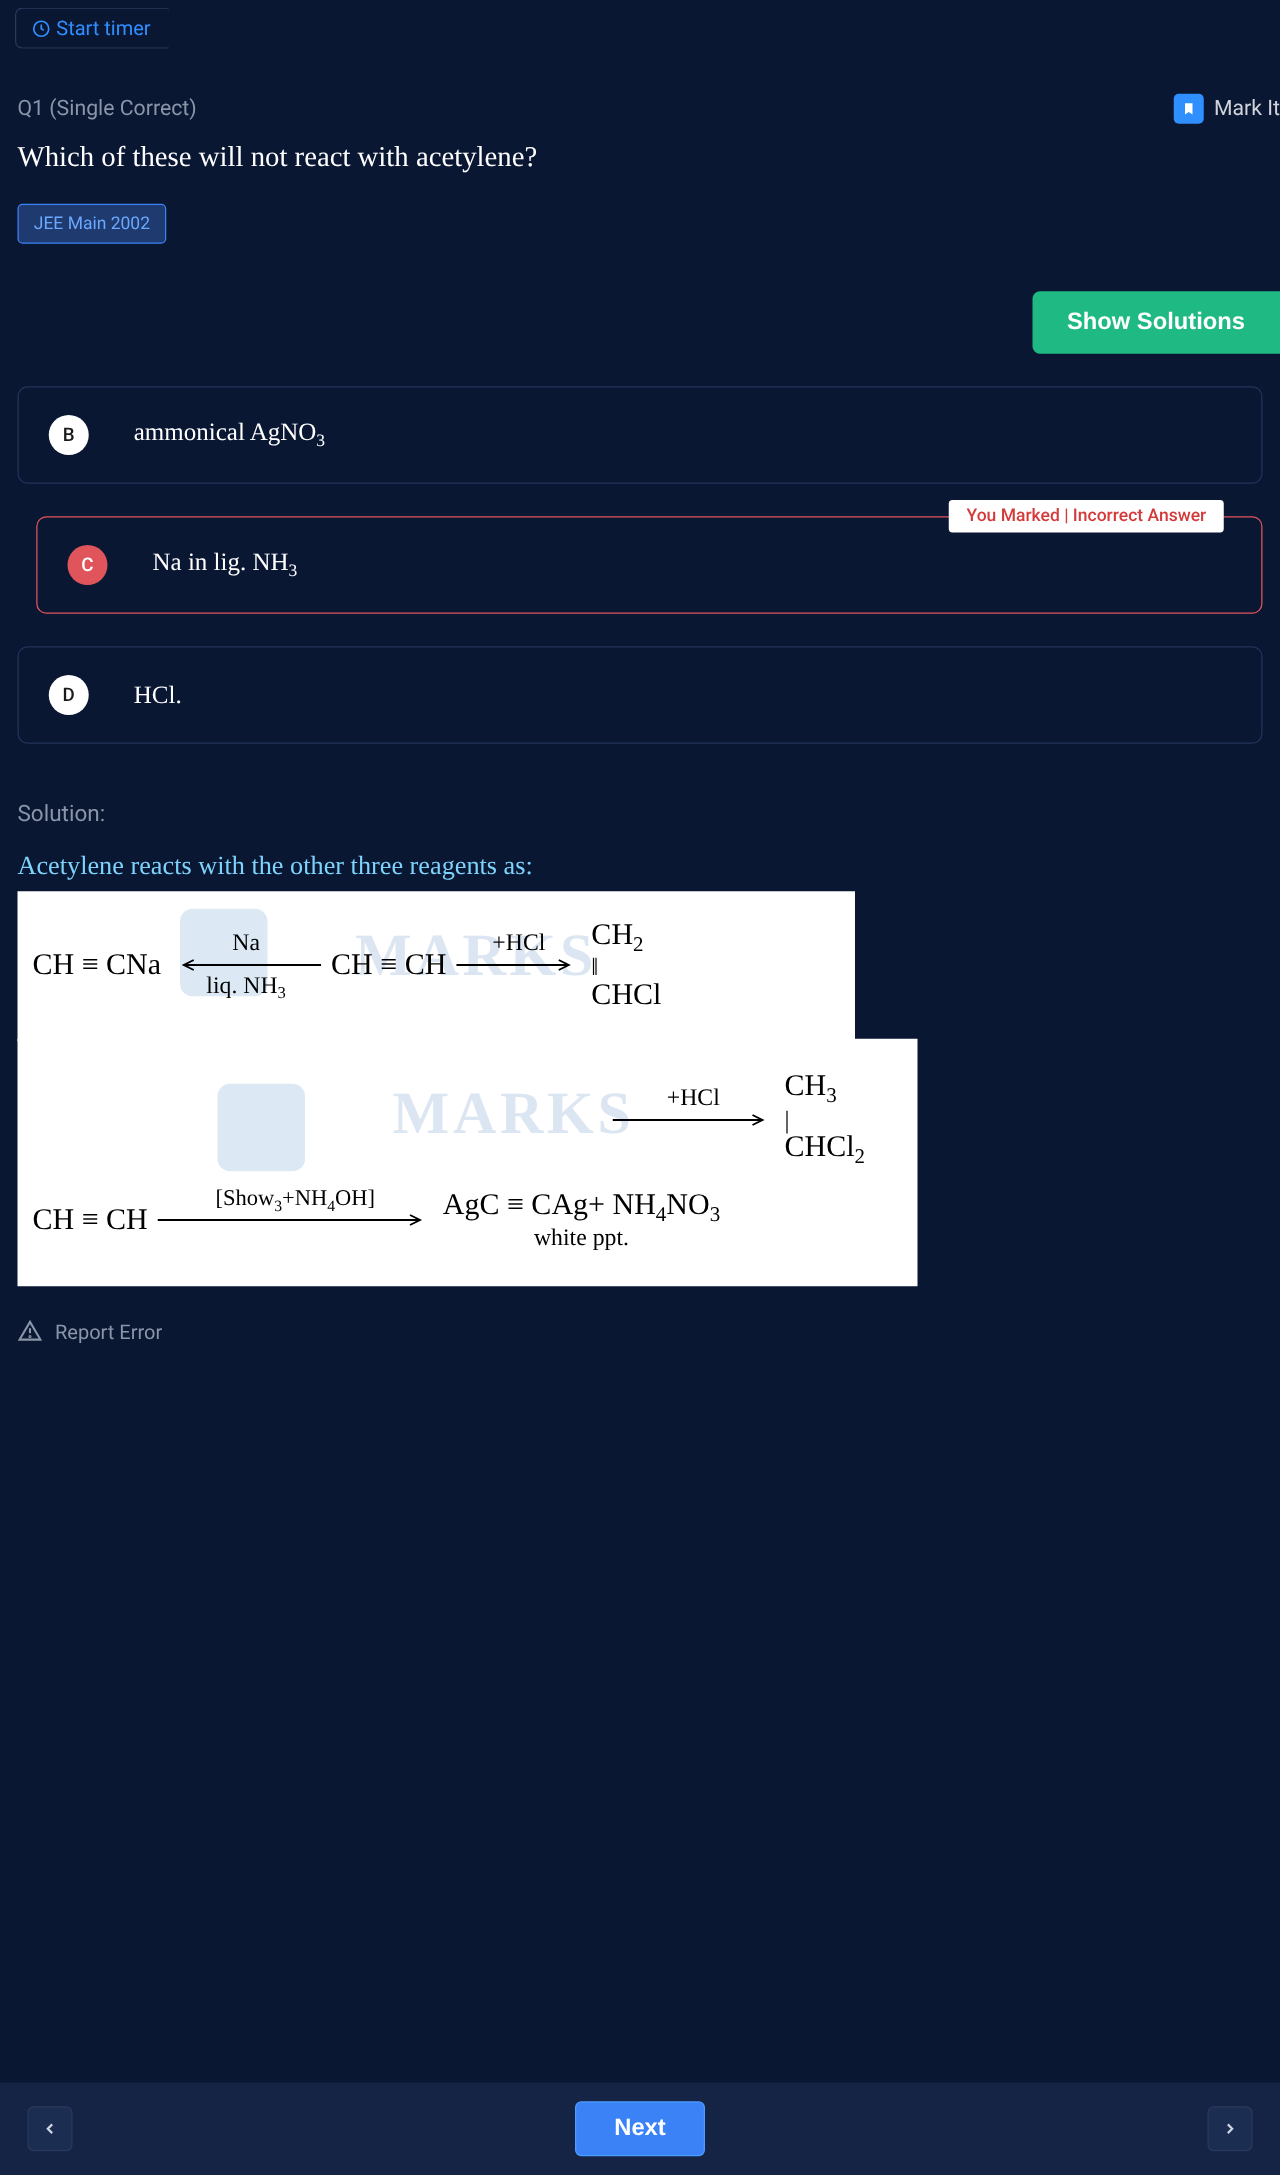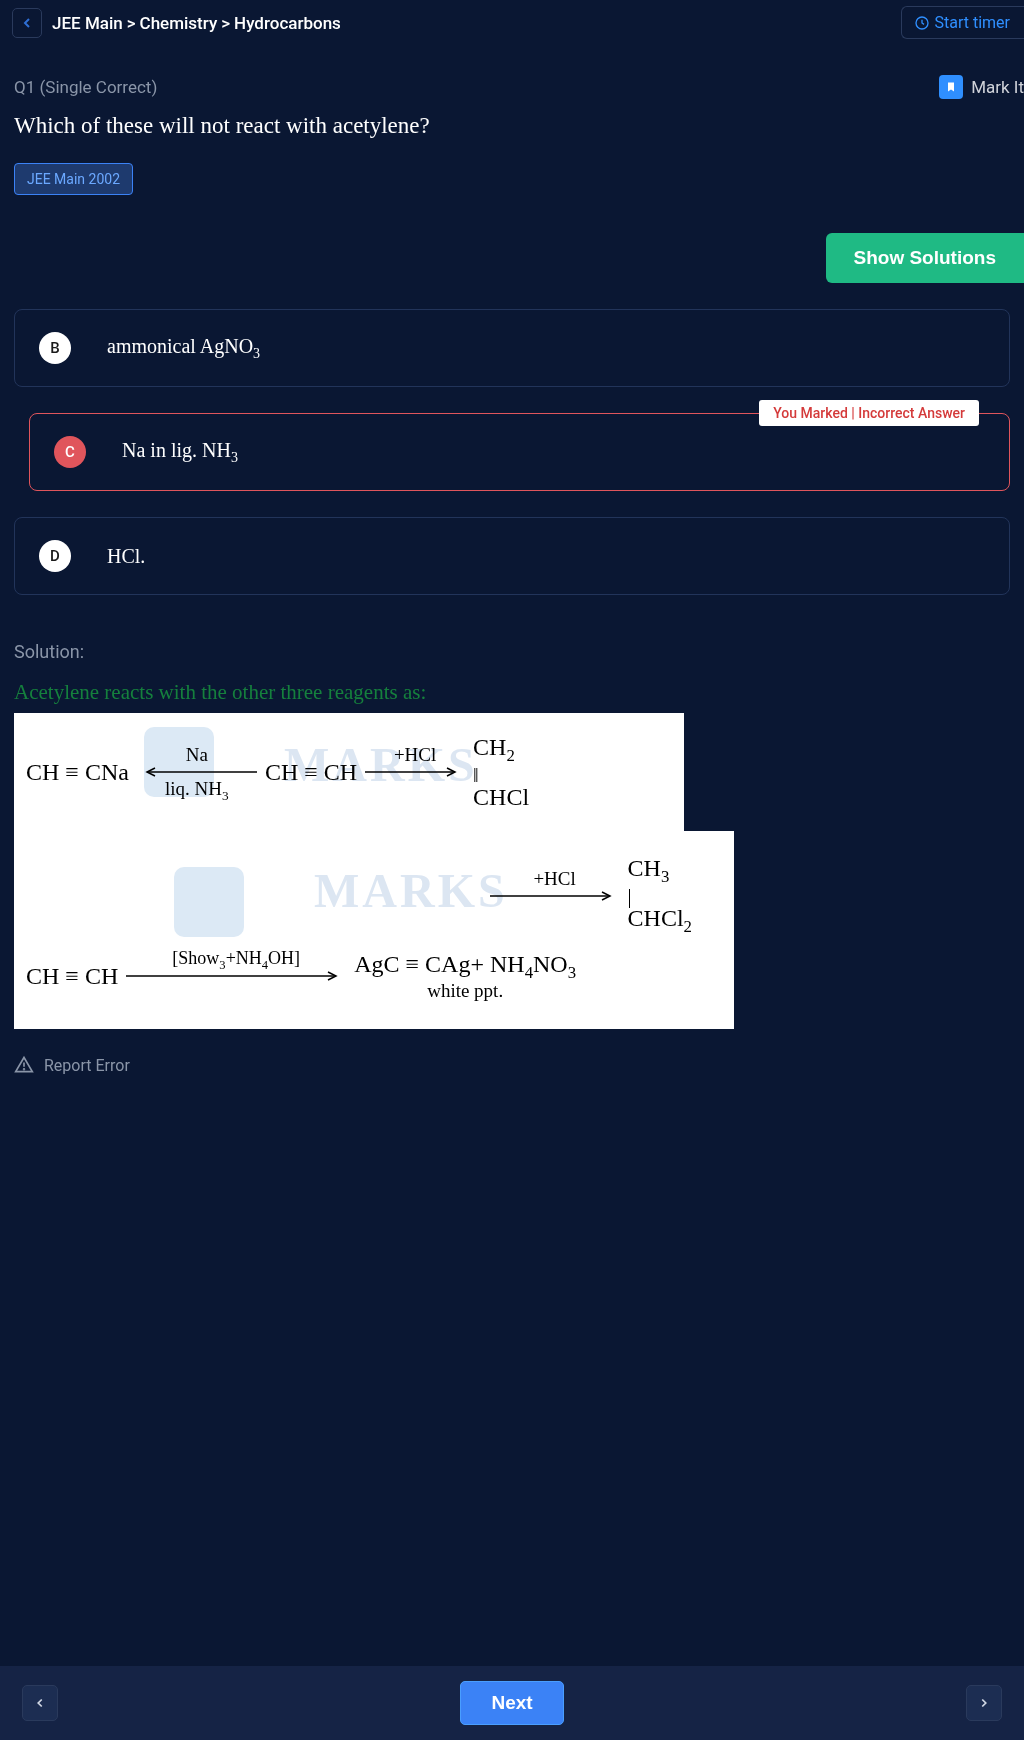--- a/index.html
+++ b/index.html
@@ -109,21 +109,21 @@
   font-size:15px; font-weight:500;
 }
 .opt-letter.green { background:#1fba84; color:#fff; }
 .opt-letter.white { background:#fff; color:#1a1a1a; }
 .opt-letter.red { background:#e0555c; color:#fff; }
 .opt-text { font-size:20px; font-family:Georgia,serif; color:#fff; }
 .opt-text sub { font-size:0.7em; }
 .sol-label { padding:46px 14px 0 14px; color:#8a95a8; font-size:18px; }
 .sol-body {
   padding:18px 14px 0 14px;
-  font-size:21px; font-family:Georgia,serif; color:#15803d;
+  font-size:21px; font-family:Georgia,serif; color:#7dd3fc;
 }
 .sol-img-wrap { padding:8px 14px 0 14px; }
 .sol-img {
   background:#fff;
   width:670px;
   padding:14px 12px 16px 12px;
   color:#000;
   font-family:Georgia,serif;
   font-size:24px;
   position:relative;
@@ -175,30 +175,20 @@
   font-size:19px; font-weight:600; padding:10px 30px; border-radius:5px;
   cursor:pointer;
 }
 </style>
 </head>
 <body>
 
 
 
 <div class="top-bar">
-  <div class="bc-wrap">
-    <div class="back-btn">
-      <svg viewBox="0 0 24 24" width="16" height="16" fill="none" stroke="#2f6fd4" stroke-width="3">
-          <polyline points="15 18 9 12 15 6"></polyline>
-        </svg>
-    </div>
-    <div class="breadcrumb">
-      <span>JEE Main</span><span class="sep">&gt;</span><span>Chemistry</span><span class="sep">&gt;</span><span>Hydrocarbons</span>
-    </div>
-  </div>
   <div class="timer-btn">
     <svg viewBox="0 0 24 24" fill="none" stroke="#2f8fff" stroke-width="2">
         <circle cx="12" cy="12" r="9"></circle>
         <polyline points="12 7 12 12 15 14"></polyline>
       </svg>
     <span>Start timer</span>
   </div>
 </div>
 
 <div class="q-meta">

